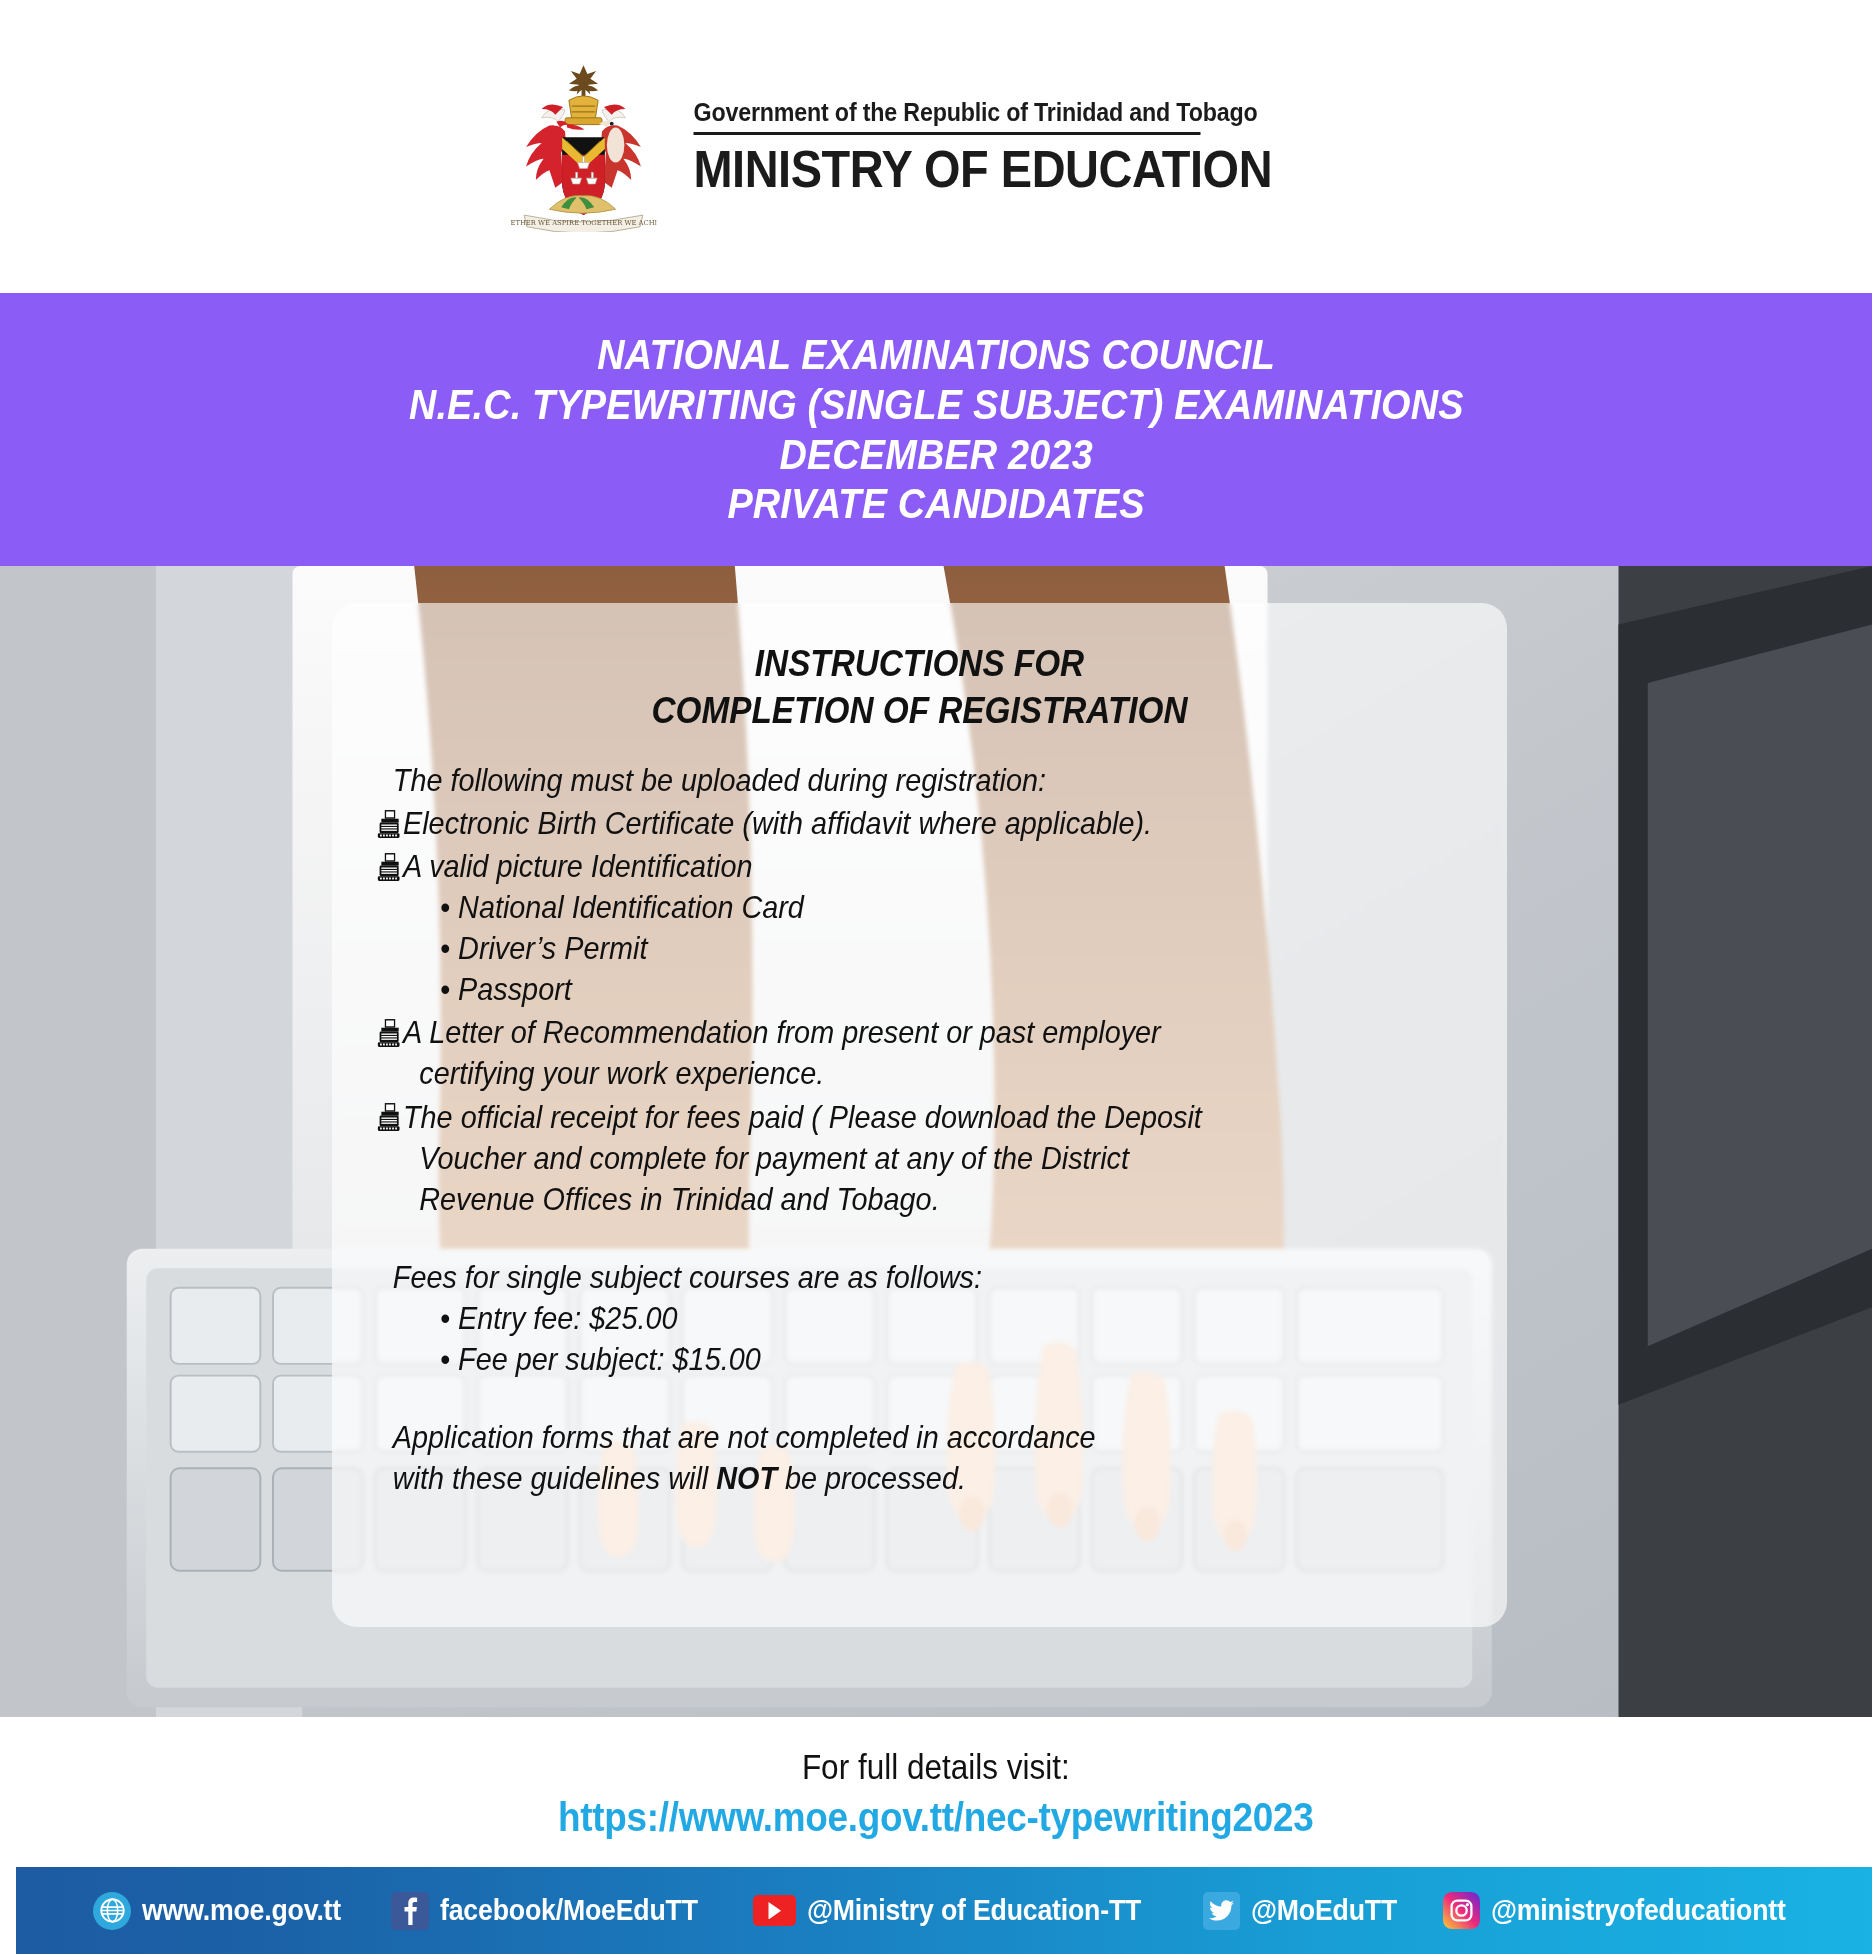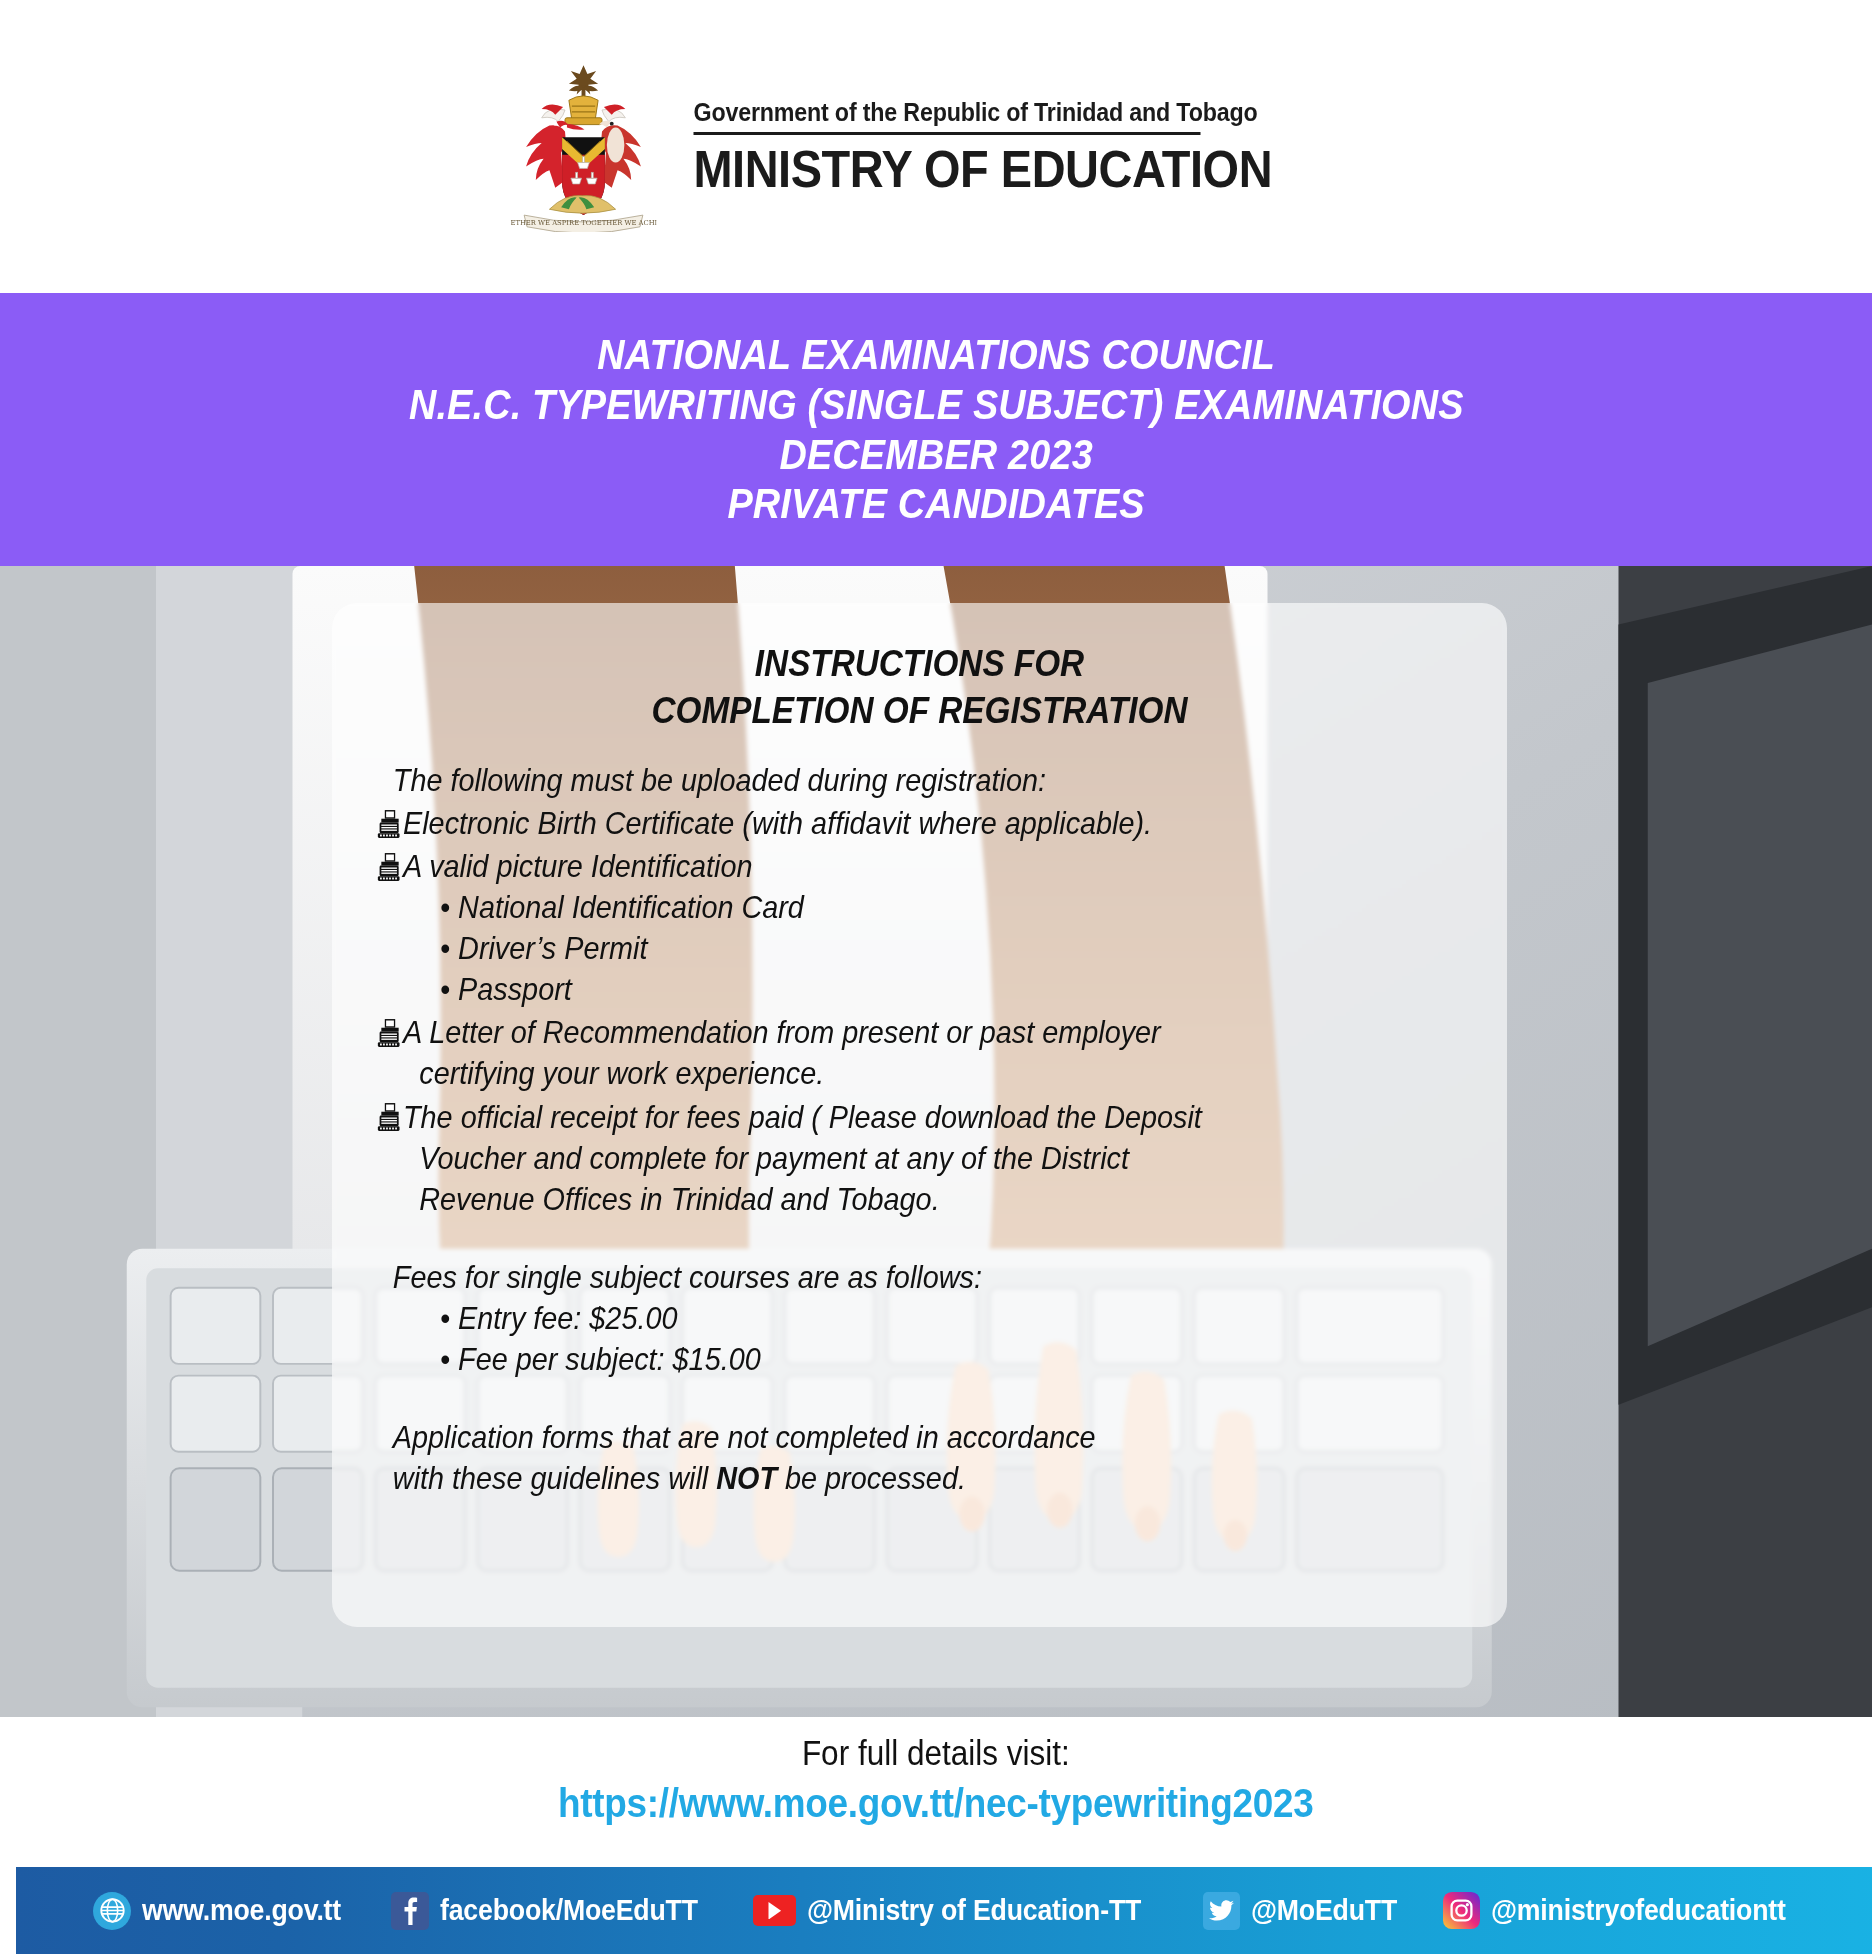--- a/index.html
+++ b/index.html
@@ -87,21 +87,21 @@
   .item-text{flex:1;}
   .indent{margin-left:47px;}
   .sub{margin-left:70px;}
   .gap{height:37px;}
   b.not{font-weight:bold;}
 
   
   .visit{
     position:absolute;left:0;top:1718px;width:1872px;height:148px;
     background:#ffffff;text-align:center;
-    padding-top:13px;box-sizing:border-box;
+    padding-top:27px;box-sizing:border-box;
   }
   .visit-label{
     color:#111;font-size:35px;line-height:1.25;transform:scaleX(0.9);
     display:inline-block;
   }
   .visit-url{
     color:#22a9e4;font-size:41px;font-weight:bold;line-height:1.2;
     transform:scaleX(0.9);display:inline-block;margin-top:3.9px;letter-spacing:-0.3px;
   }
 

